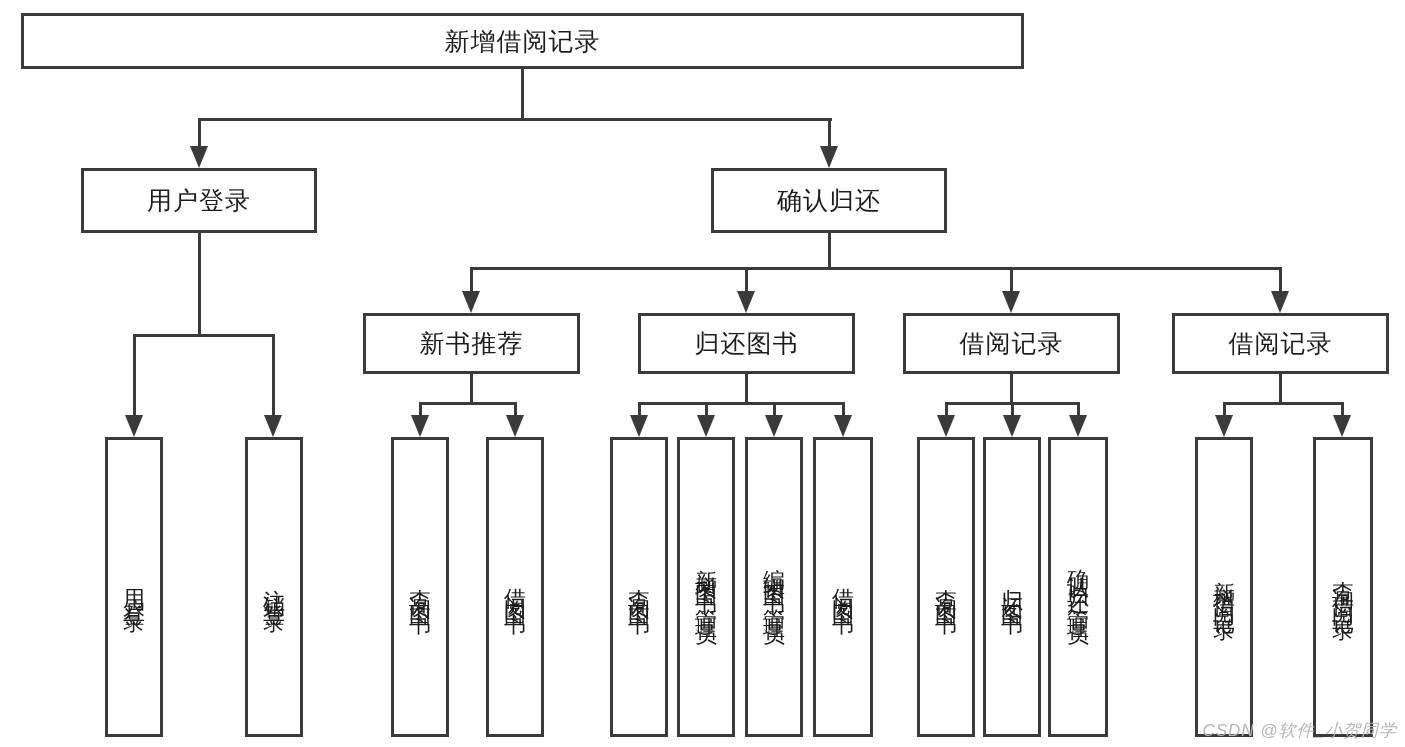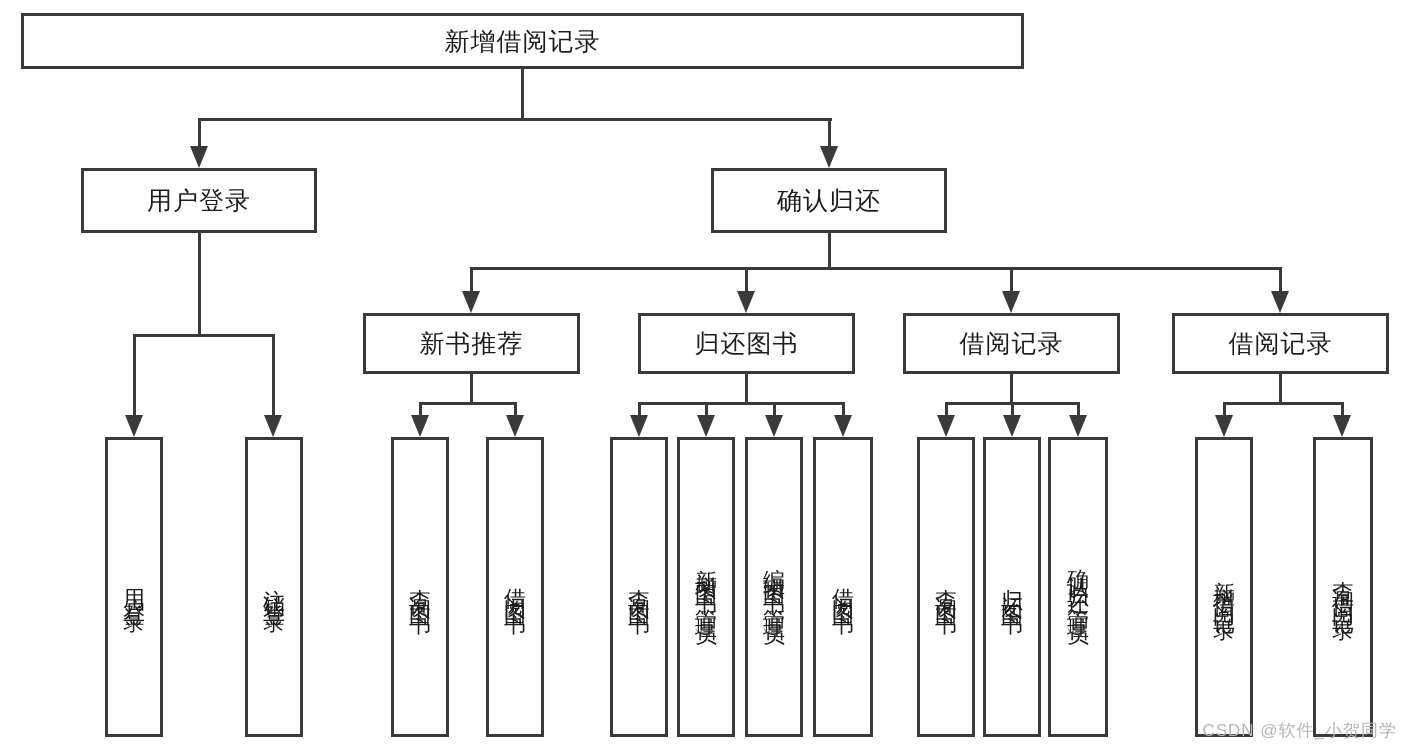--- a/index.html
+++ b/index.html
@@ -27,21 +27,21 @@
   }
   .vl{position:absolute;width:3px;background:var(--line);}
   .hl{position:absolute;height:3px;background:var(--line);}
   .ar{
     position:absolute;width:0;height:0;
     border-left:9px solid transparent;border-right:9px solid transparent;
     border-top:22px solid var(--line);
   }
   .wm{
     position:absolute;right:8px;bottom:5px;
-    color:var(--wm);font-size:17px;letter-spacing:1px;white-space:nowrap;
+    color:var(--wm);font-size:17px;letter-spacing:1px;white-space:nowrap;font-style:italic;
   }
 </style>
 </head>
 <body>
 
 <div class="stage">
 
   <div class="box" style="left:21px;top:13px;width:1003px;height:56px">
     <span class="lbl">新增借阅记录</span>
   </div>

